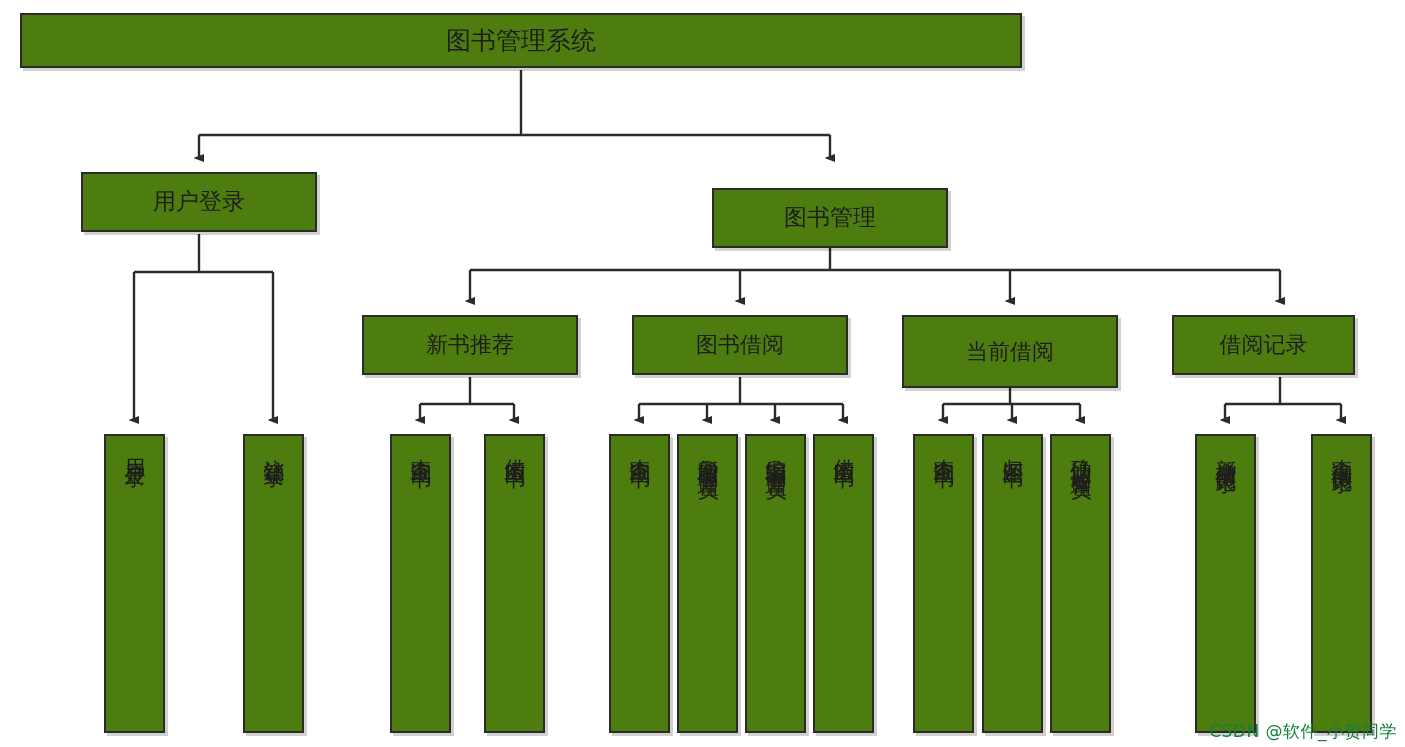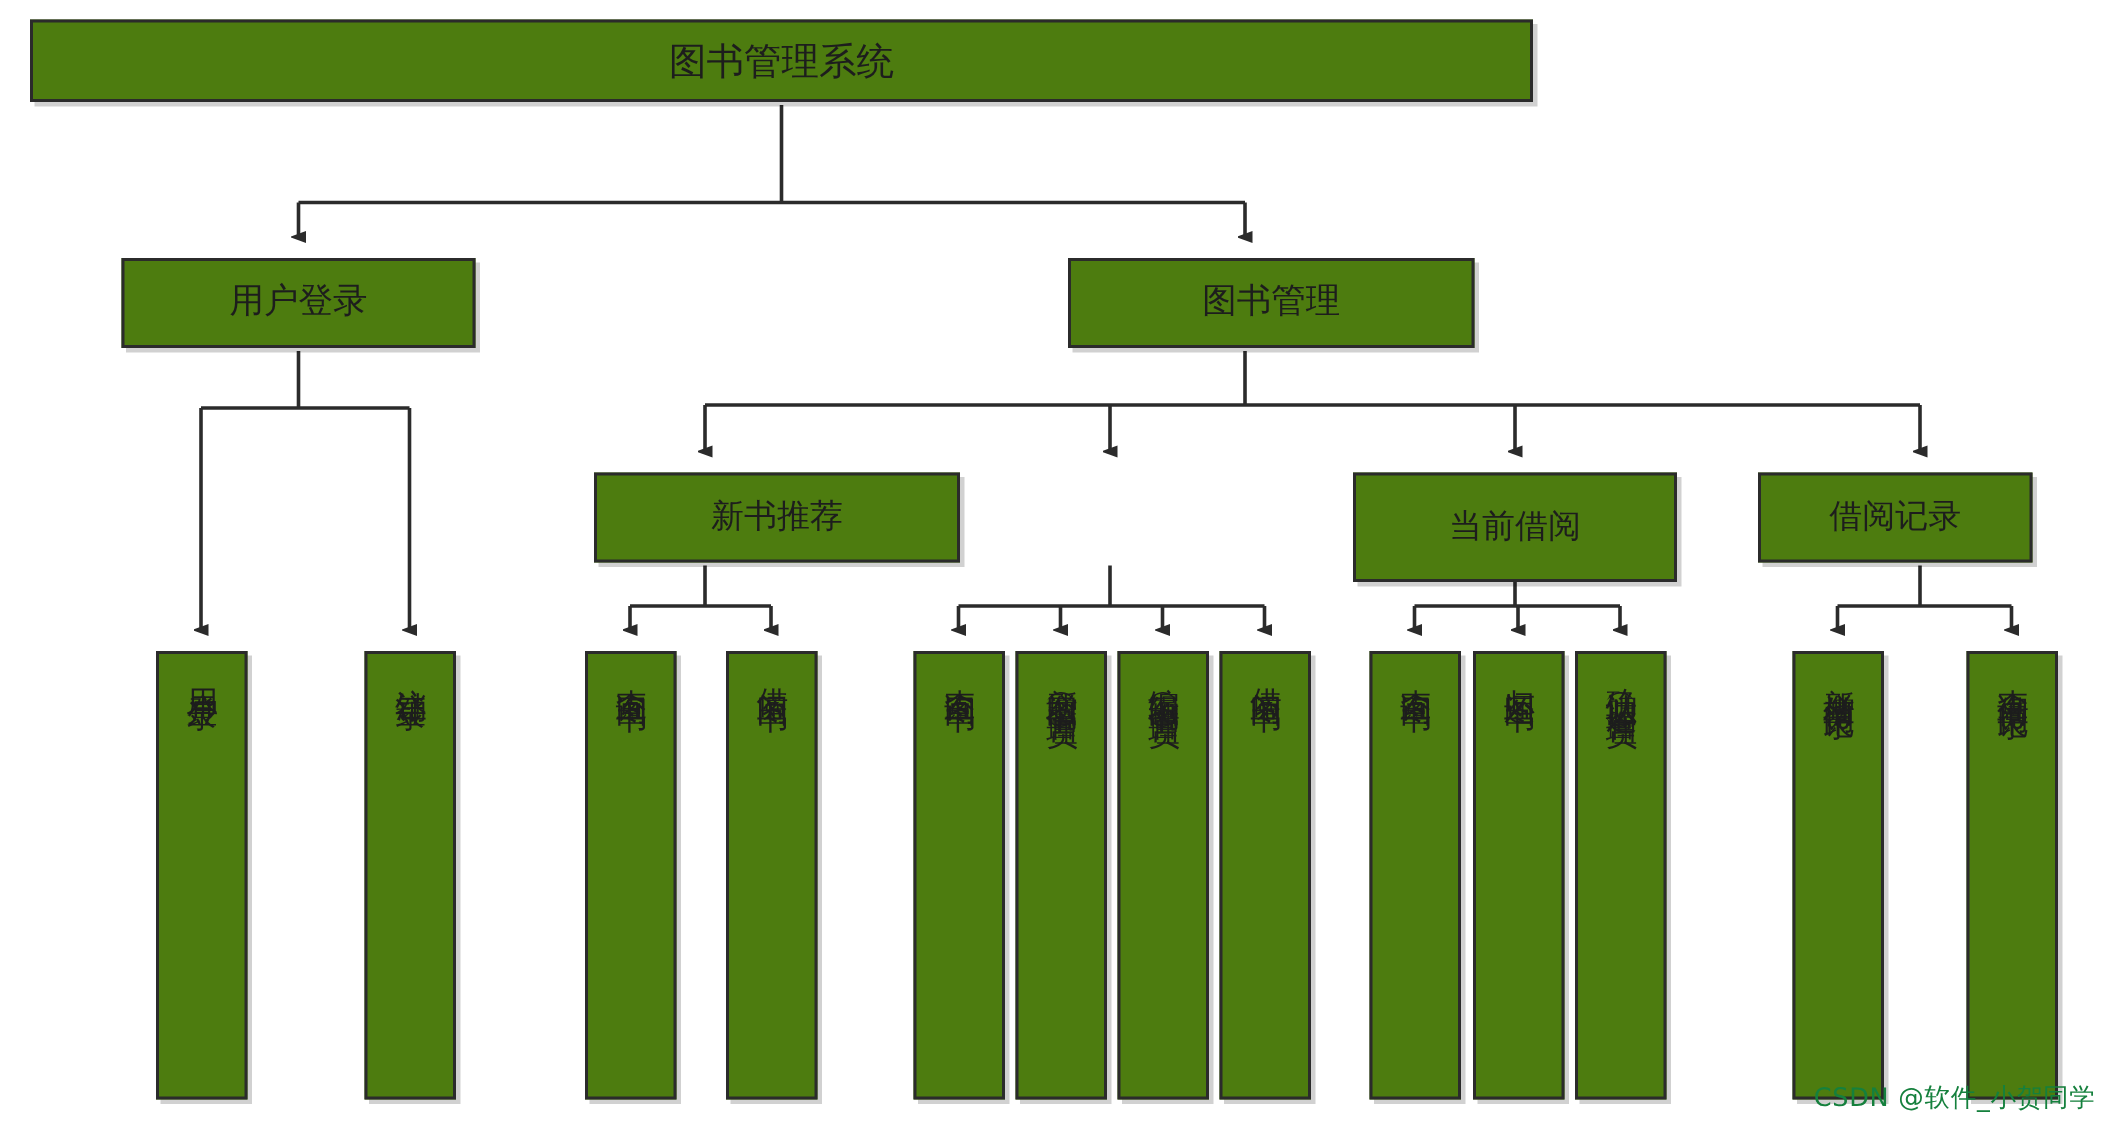--- a/index.html
+++ b/index.html
@@ -132,26 +132,29 @@
     </g>
   </svg>
 
   <div class="node node-root" style="left:20px; top:13px; width:1002px; height:55px;">
     <span class="node-label">图书管理系统</span>
   </div>
 
   <div class="node node-l1" style="left:81px; top:172px; width:236px; height:60px;">
     <span class="node-label">用户登录</span>
   </div>
-  <div class="node node-l1" style="left:712px; top:172px; width:271px; height:60px;">
+  <div class="node node-l1" style="left:712px; top:188px; width:236px; height:60px;">
     <span class="node-label">图书管理</span>
   </div>
 
-  <div class="node node-l2" style="left:362px; top:315px; width:244px; height:60px;margin-left:34px;">
+  <div class="node node-l2" style="left:362px; top:315px; width:216px; height:60px;">
     <span class="node-label">新书推荐</span>
+  </div>
+  <div class="node node-l2" style="left:632px; top:315px; width:216px; height:60px;">
+    <span class="node-label">图书借阅</span>
   </div>
   <div class="node node-l2" style="left:902px; top:315px; width:216px; height:73px;">
     <span class="node-label">当前借阅</span>
   </div>
   <div class="node node-l2" style="left:1172px; top:315px; width:183px; height:60px;">
     <span class="node-label">借阅记录</span>
   </div>
 
   <div class="node node-leaf" style="left:104px; top:434px; width:61px; height:299px;">
     <span class="node-label">用户登录</span>

